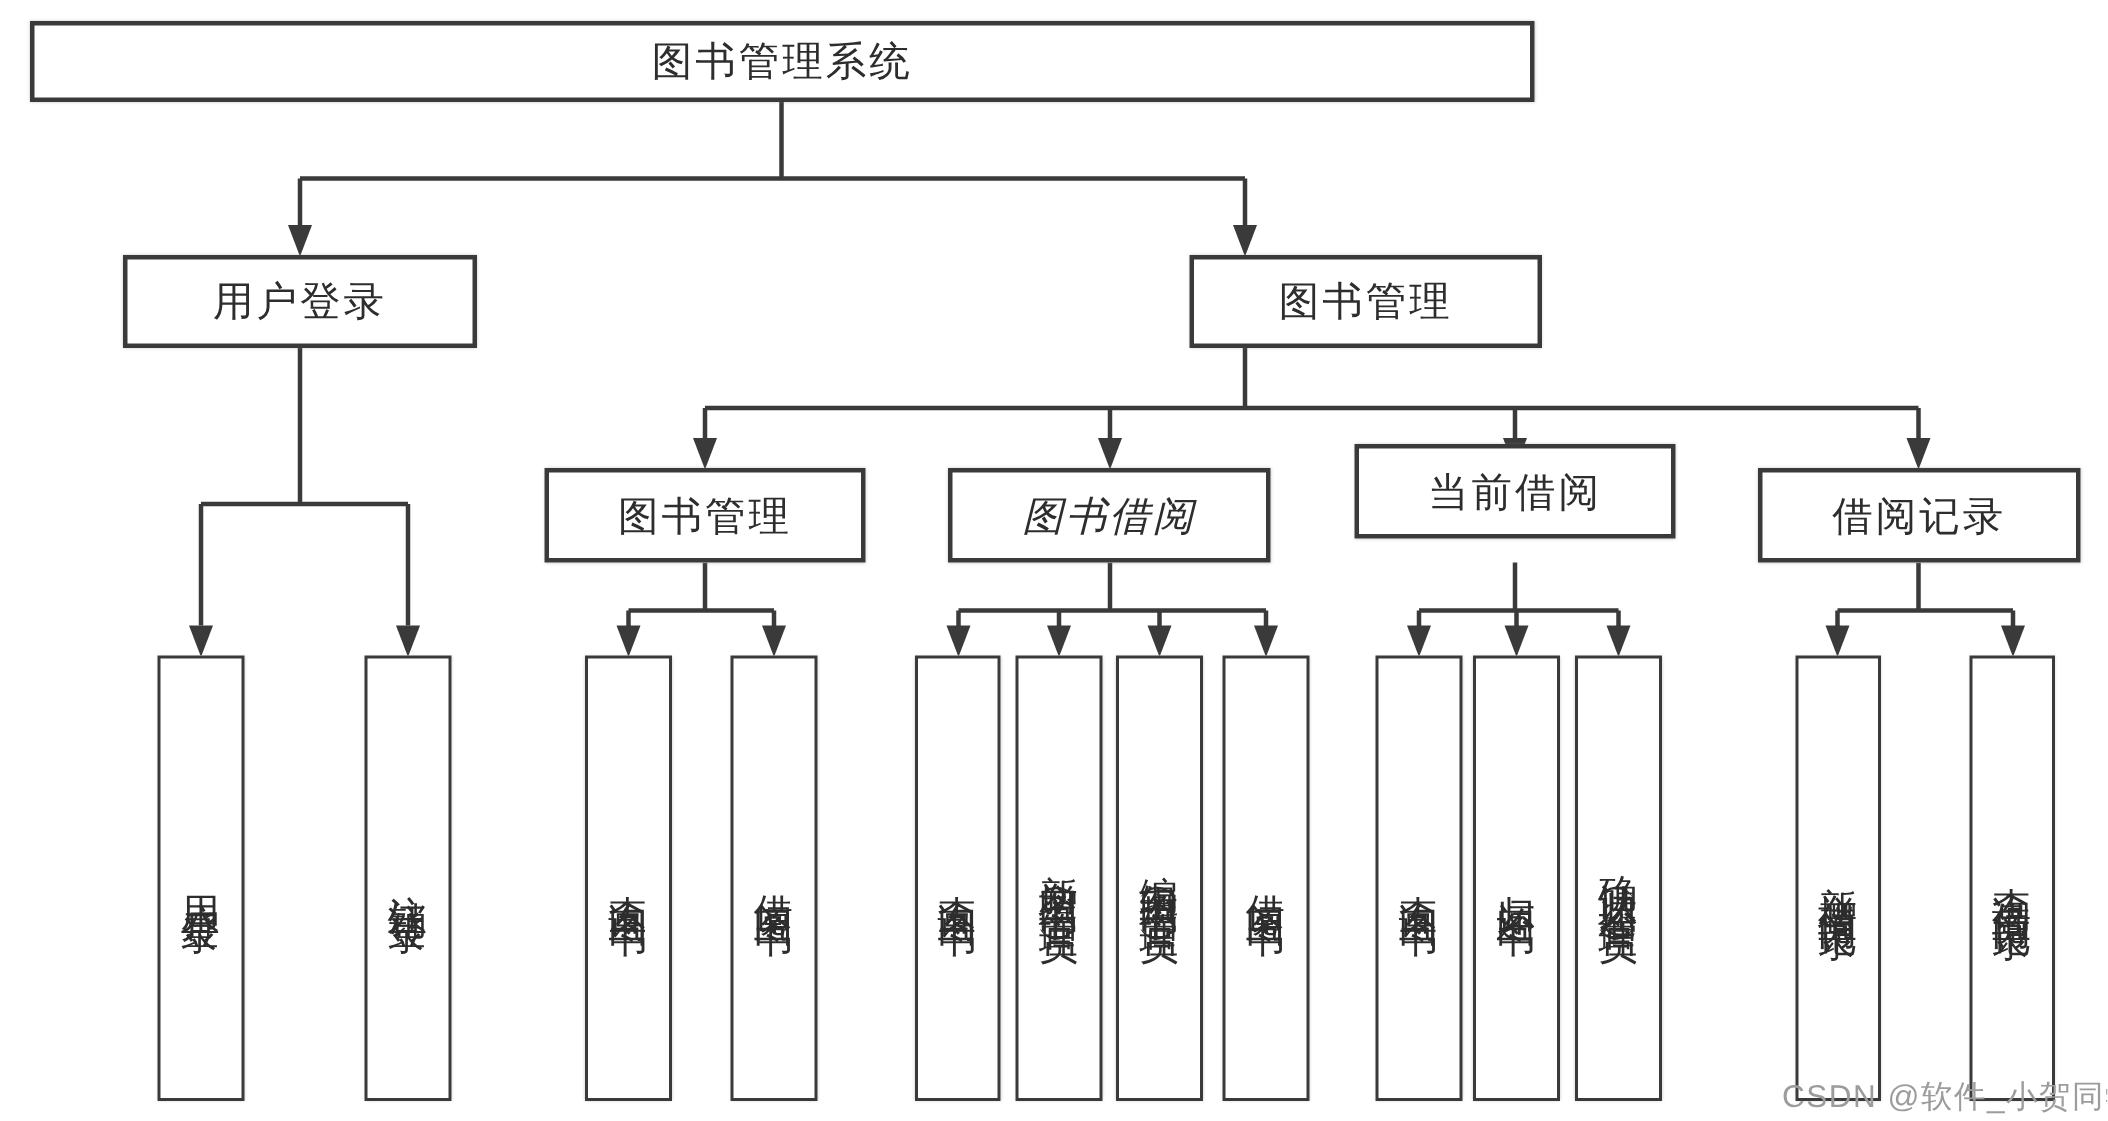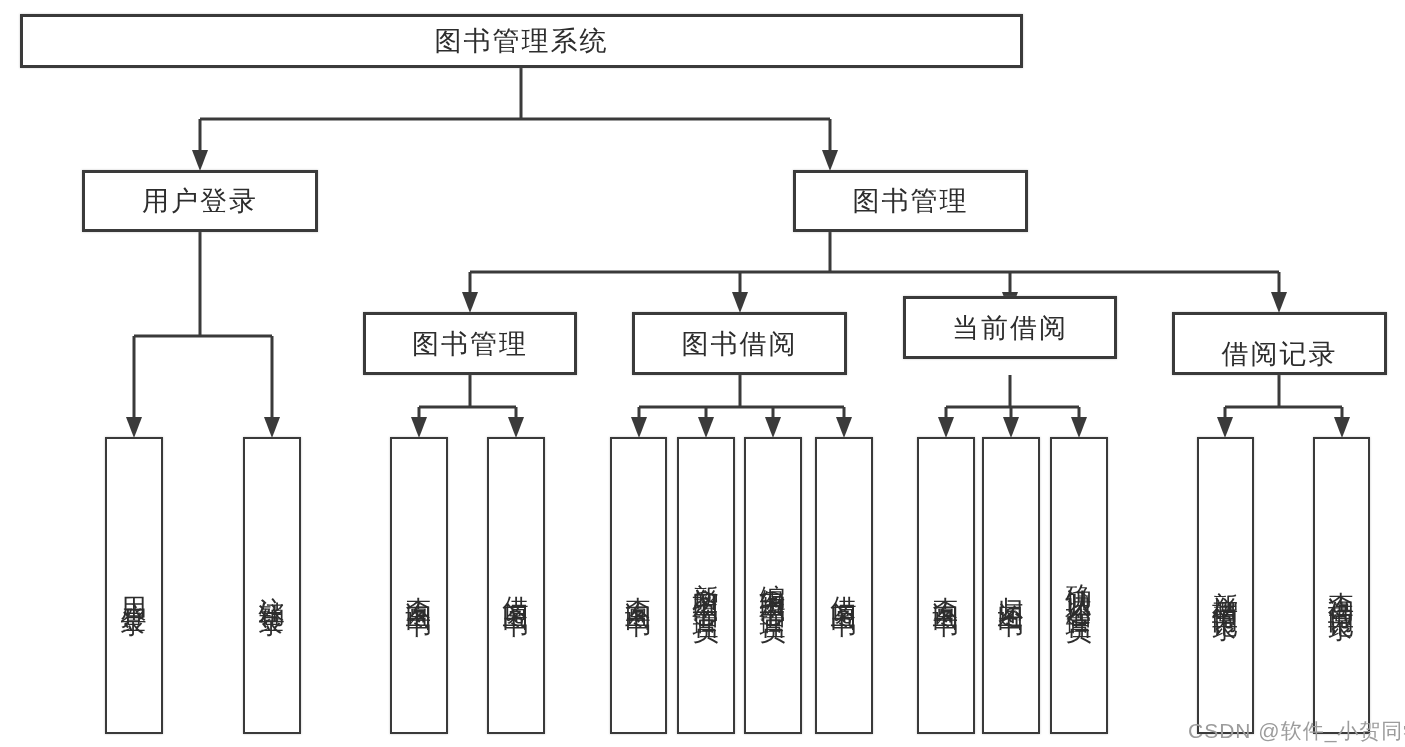--- a/index.html
+++ b/index.html
@@ -51,23 +51,23 @@
     line-height: 1;
     color: #2d2d2d;
   }
   
   #n-root   { left: 20px;  top: 14px;  width: 1003px; height: 54px; }
   
   #n-user   { left: 82px;  top: 170px; width: 236px; height: 62px; }
   #n-mgmt   { left: 748px; top: 170px; width: 235px; height: 62px; margin-left: 45px; }
   
   #n-rec    { left: 363px;  top: 312px; width: 214px; height: 63px; }
-  #n-borrow { left: 632px;  top: 312px; width: 215px; height: 63px; }
+  #n-borrow { left: 632px;  top: 312px; width: 215px; height: 63px; font-style: italic; }
   #n-cur    { left: 903px;  top: 296px; width: 214px; height: 63px; }
-  #n-recs   { left: 1172px; top: 312px; width: 215px; height: 63px; align-items: flex-end; }
+  #n-recs   { left: 1172px; top: 312px; width: 215px; height: 63px; }
   
   #l-u1  { left: 105px;  width: 58px; }
   #l-u2  { left: 243px;  width: 58px; }
   #l-r1  { left: 390px;  width: 58px; }
   #l-r2  { left: 487px;  width: 58px; }
   #l-b1  { left: 610px;  width: 57px; }
   #l-b2  { left: 677px;  width: 58px; }
   #l-b3  { left: 744px;  width: 58px; }
   #l-b4  { left: 815px;  width: 58px; }
   #l-c1  { left: 917px;  width: 58px; }

